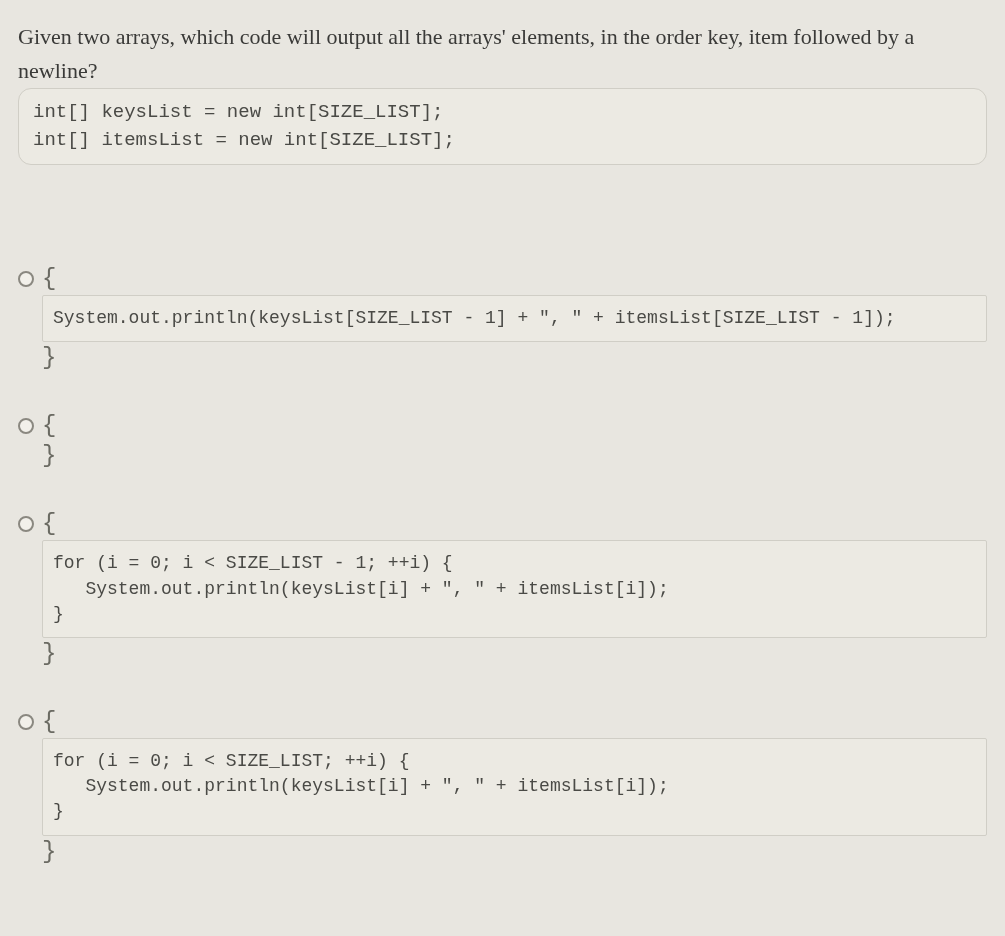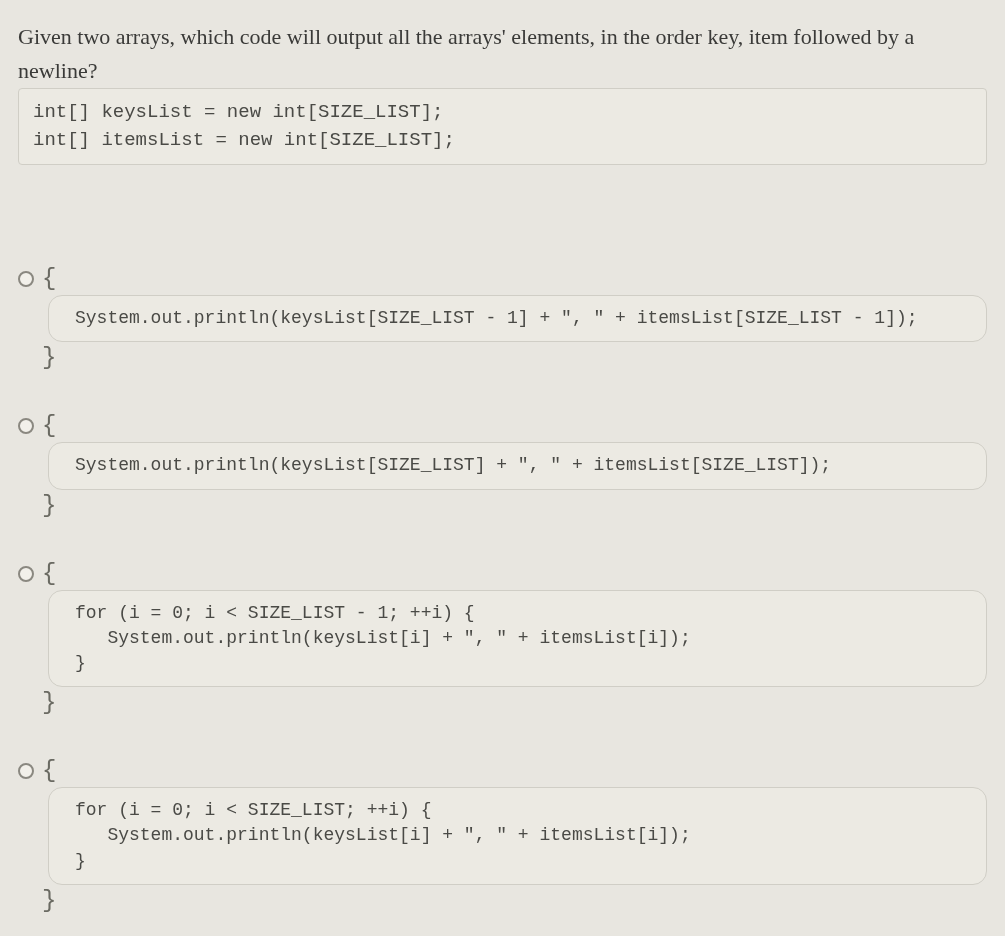--- a/index.html
+++ b/index.html
@@ -13,21 +13,21 @@
   }
   .question {
     font-size: 22px;
     line-height: 1.55;
     color: #3a3a38;
   }
   .given-code {
     font-family: 'Courier New', Courier, monospace;
     background: #eceae3;
     border: 1px solid #d0cec6;
-    border-radius: 4px;
+    border-radius: 13px;
     padding: 10px 14px;
     font-size: 19px;
     line-height: 1.45;
     color: #4a4a46;
     white-space: pre;
     margin-bottom: 100px;
   }
   .options {
     display: flex;
     flex-direction: column;
@@ -66,26 +66,25 @@
   .brace-top {
     margin-bottom: 2px;
   }
   .brace-bottom {
     margin-top: 2px;
     margin-bottom: 34px;
   }
   .code-inner {
     background: #eceae3;
     border: 1px solid #d0cec6;
-    border-radius: 14px;
-    padding: 10px 26px;
+    border-radius: 2px;
+    padding: 10px 10px;
     white-space: pre;
     font-size: 18px;
     line-height: 1.4;
-    margin-left: 6px;
   }
   .option:last-child .brace-bottom {
     margin-bottom: 0;
   }
 </style>
 </head>
 <body>
 
 <div class="question">Given two arrays, which code will output all the arrays' elements, in the order key, item followed by a newline?</div>
 
@@ -100,21 +99,20 @@
       <div class="brace brace-top">{</div>
       <div class="code-inner">System.out.println(keysList[SIZE_LIST - 1] + ", " + itemsList[SIZE_LIST - 1]);</div>
       <div class="brace brace-bottom">}</div>
     </div>
   </div>
 
   <div class="option">
     <div class="radio"></div>
     <div class="option-body">
       <div class="brace brace-top">{</div>
-      <div class="code-inner">System.out.println(keysList[SIZE_LIST] + ", " + itemsList[SIZE_LIST]);</div>
       <div class="brace brace-bottom">}</div>
     </div>
   </div>
 
   <div class="option">
     <div class="radio"></div>
     <div class="option-body">
       <div class="brace brace-top">{</div>
       <div class="code-inner">for (i = 0; i &lt; SIZE_LIST - 1; ++i) {
    System.out.println(keysList[i] + ", " + itemsList[i]);

